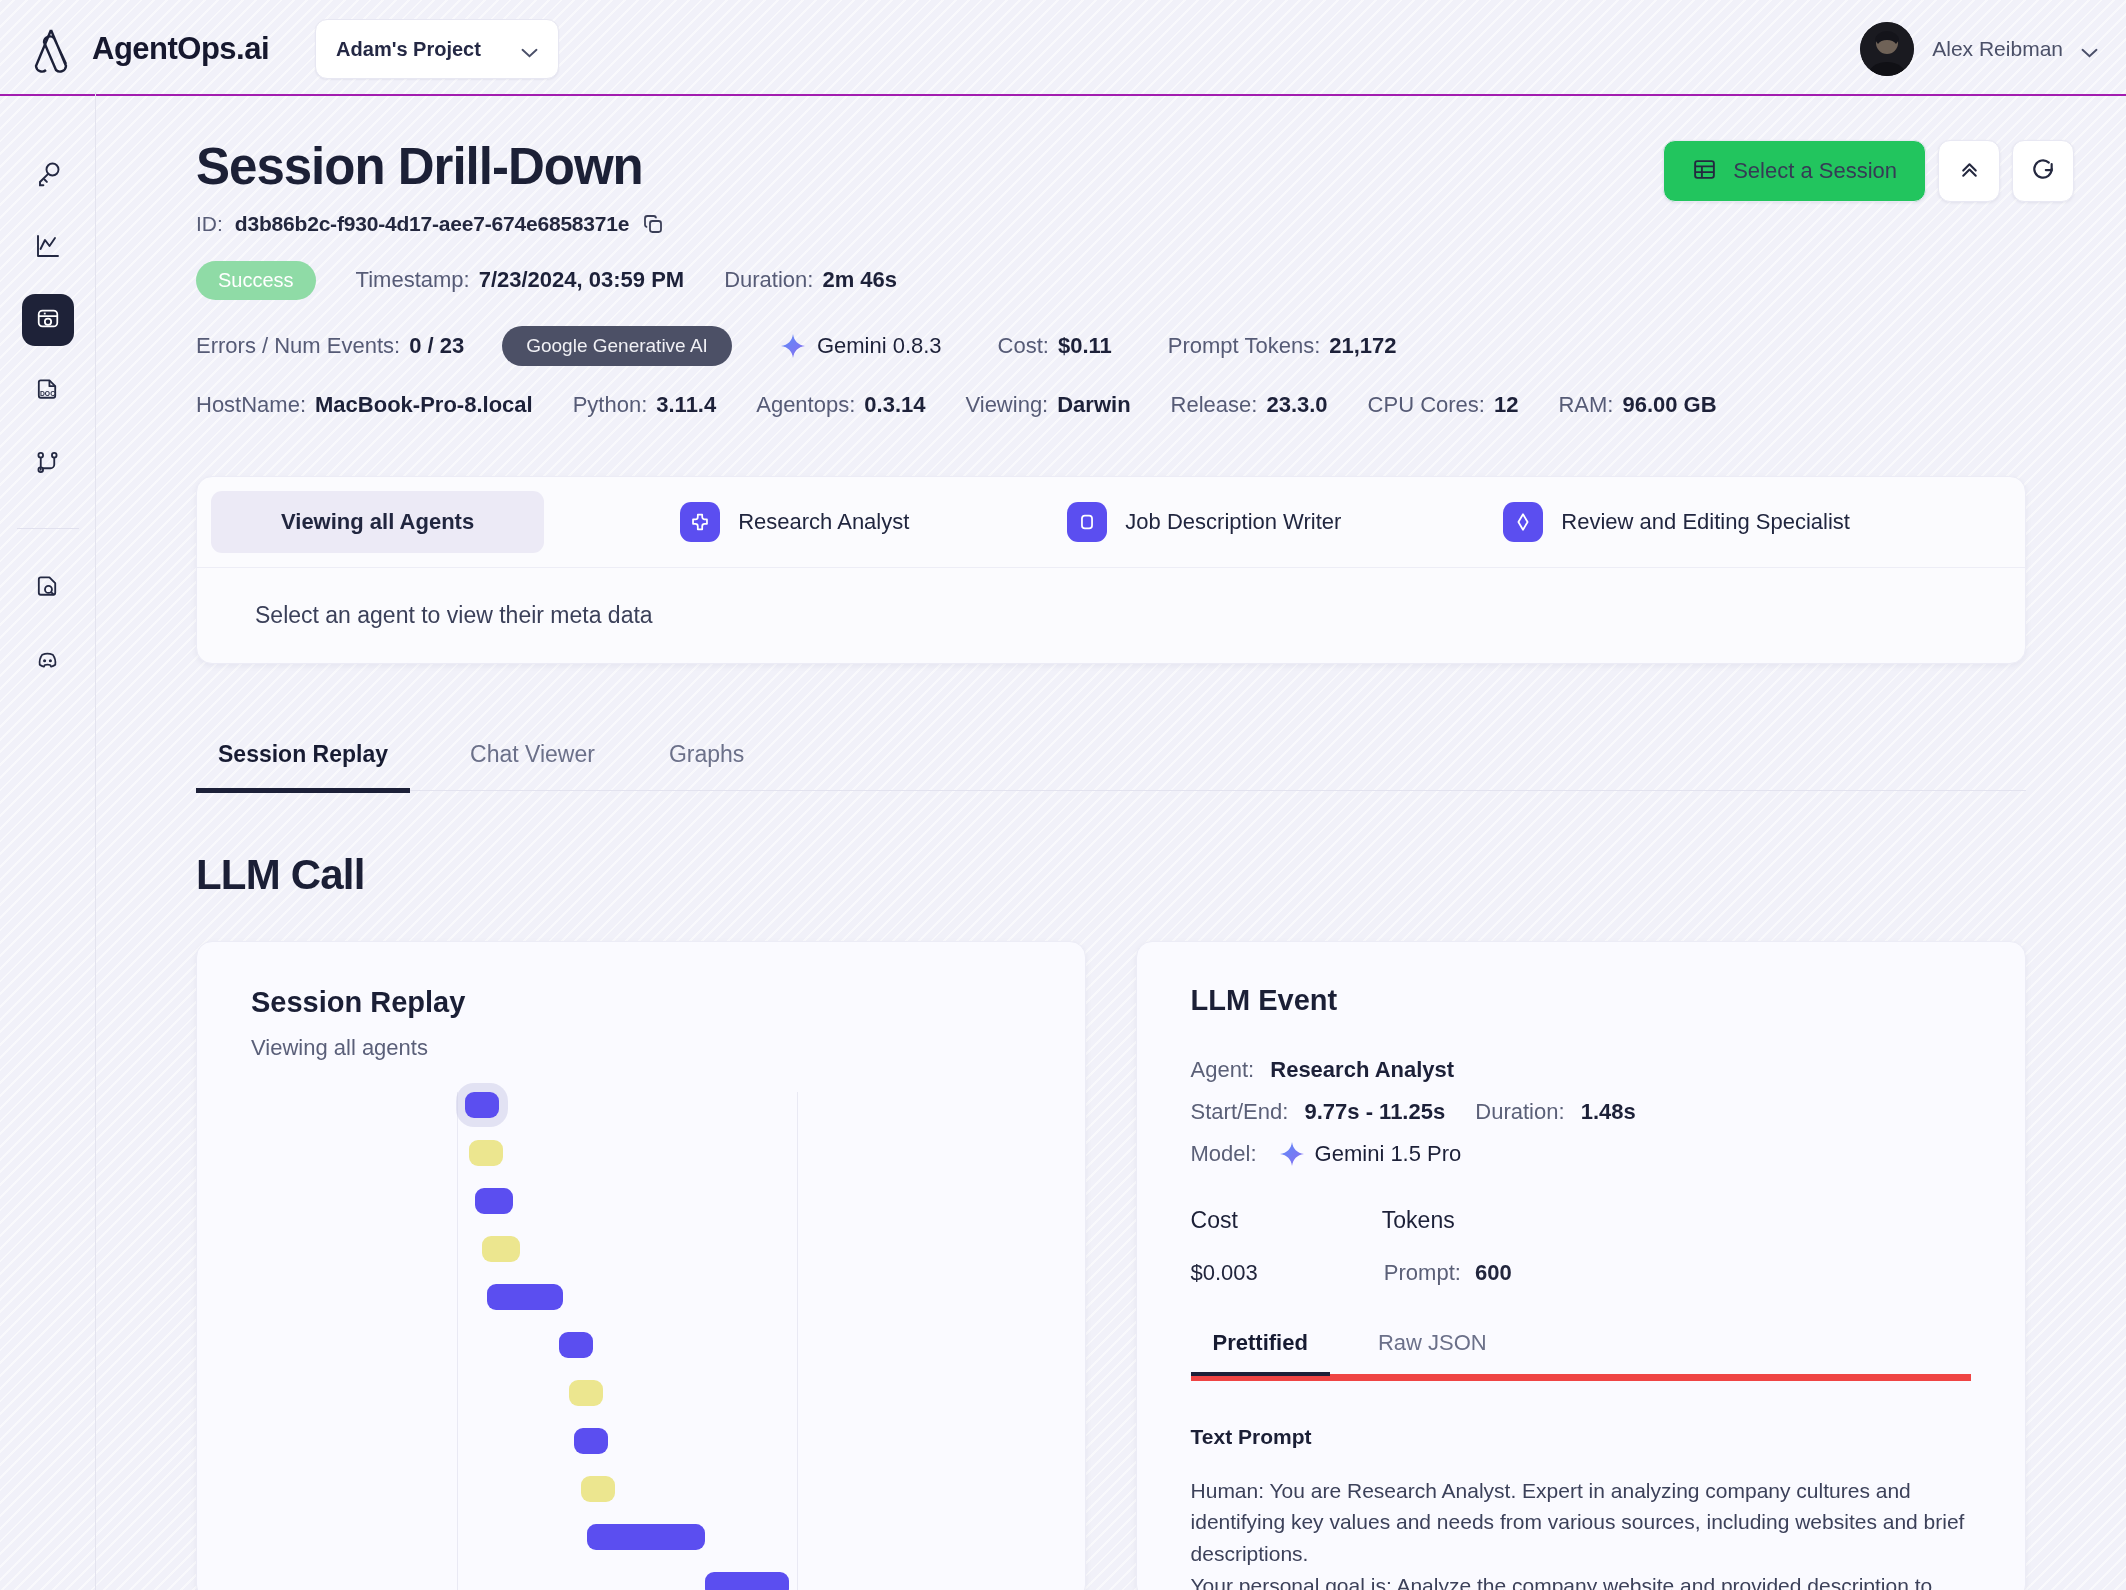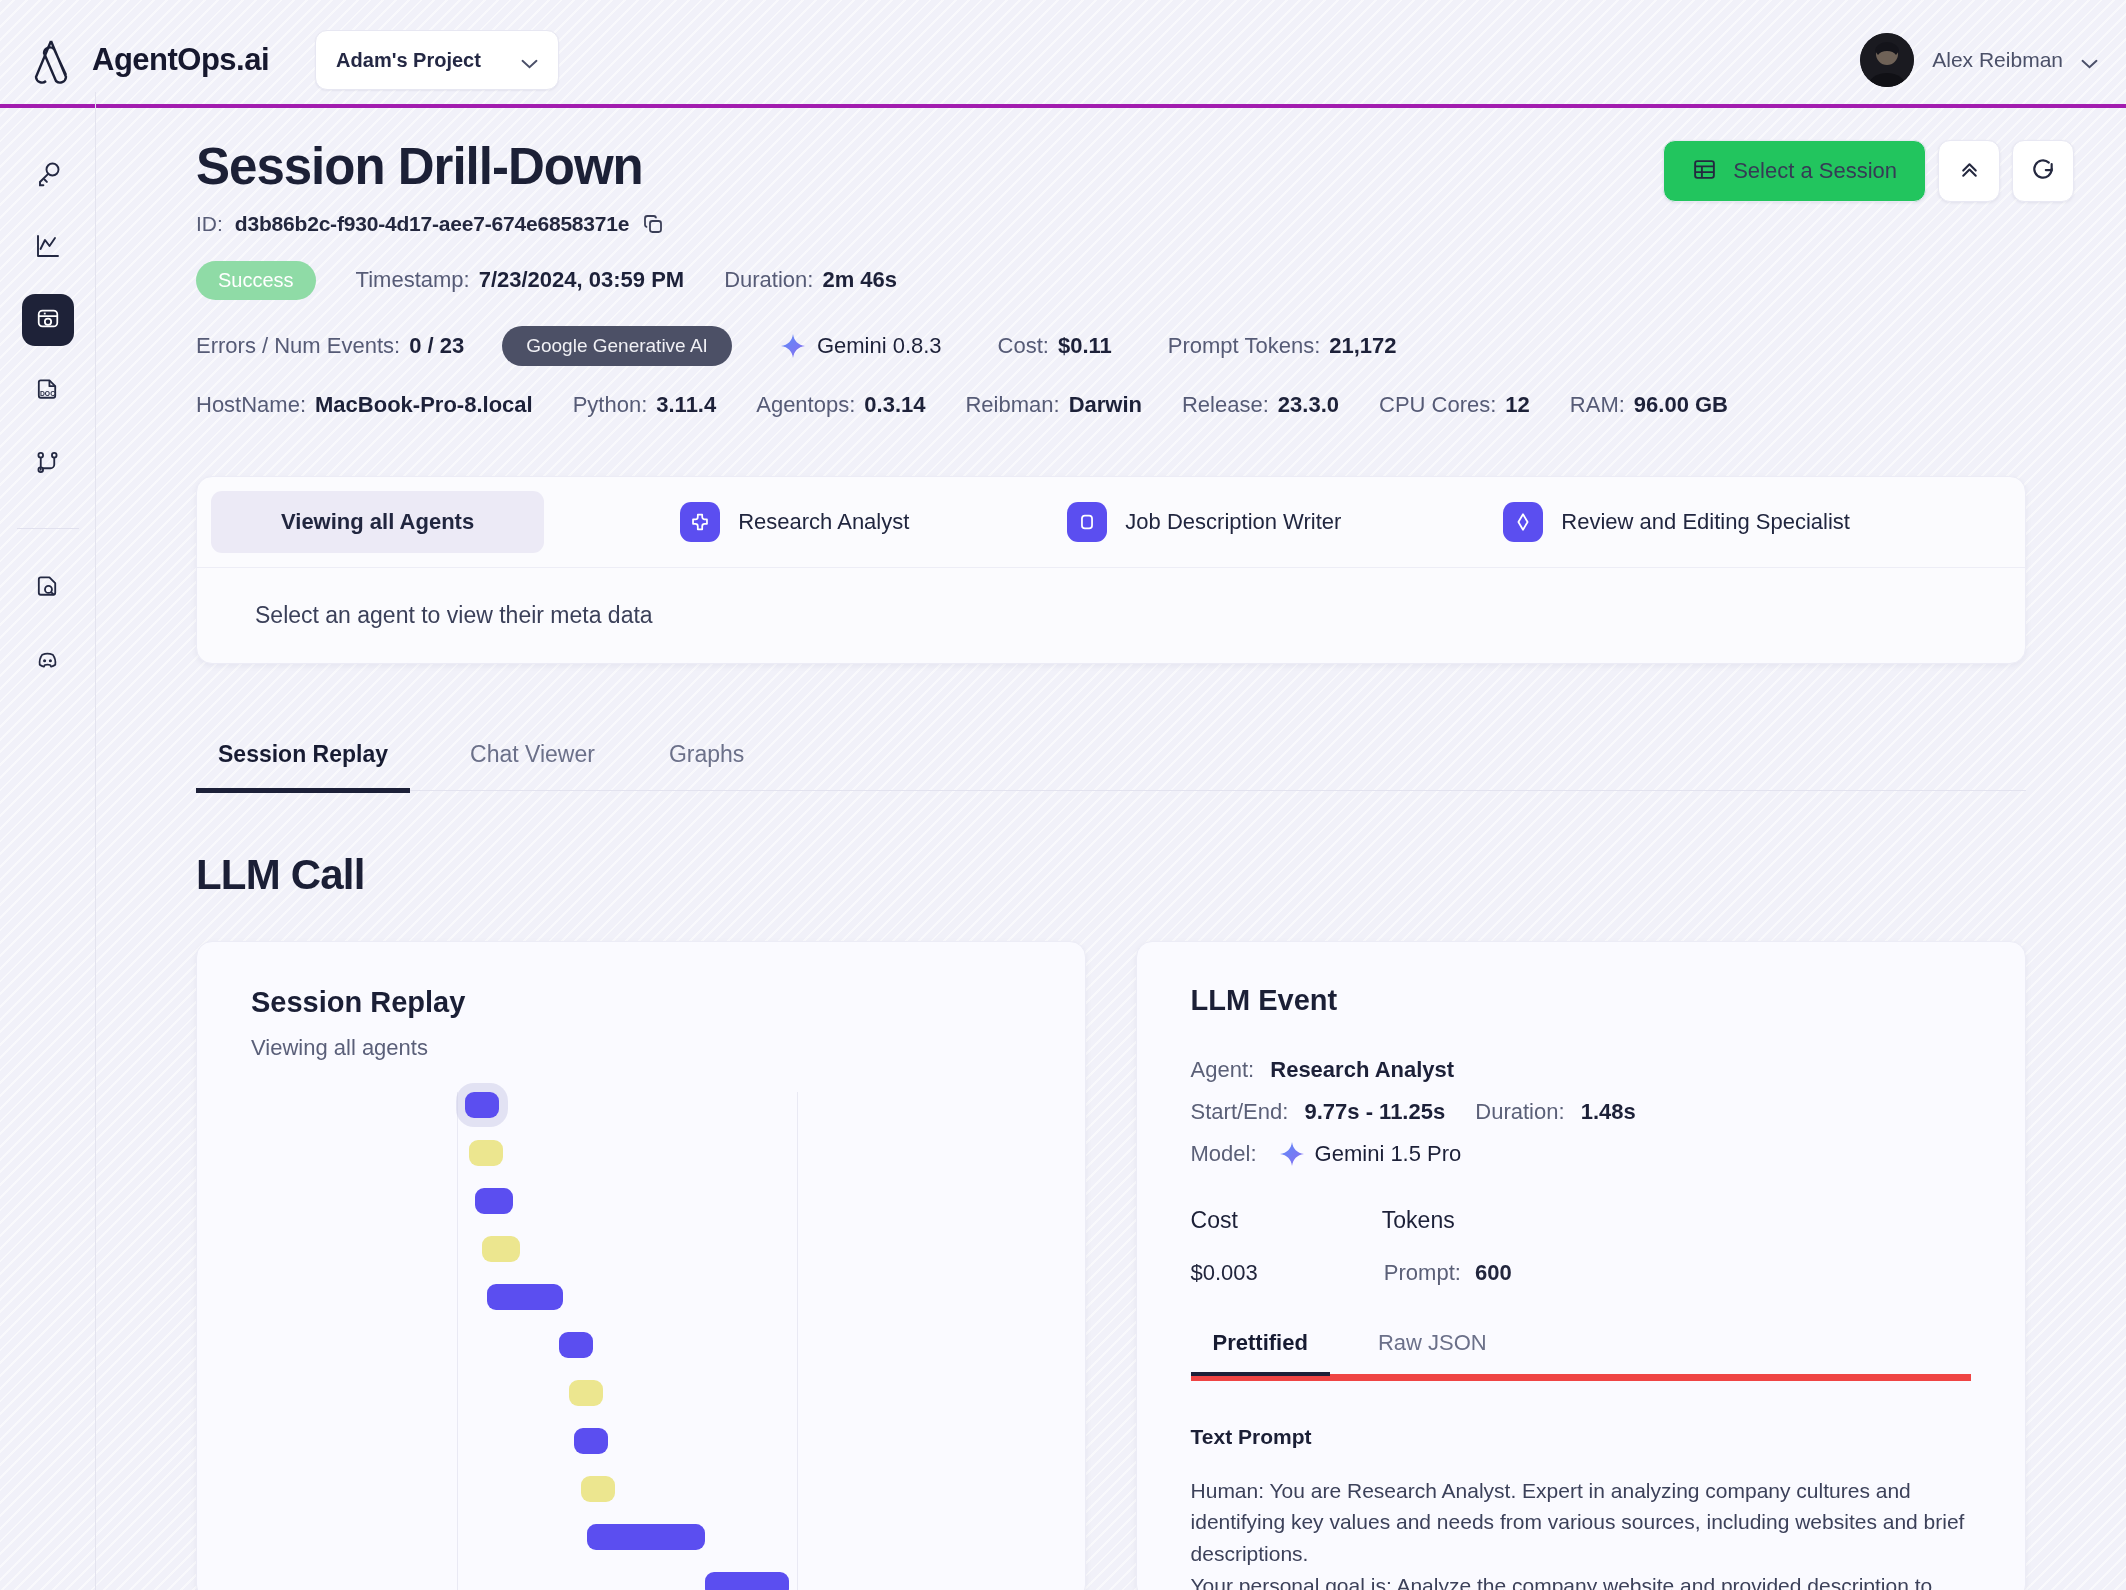--- a/index.html
+++ b/index.html
@@ -16,23 +16,23 @@
       rgba(255,255,255,0.55) 0px,
       rgba(255,255,255,0.55) 2px,
       rgba(0,0,0,0) 2px,
       rgba(0,0,0,0) 9px
     );
     color: #1f2340;
   }
 
   
   .topbar {
-    position: absolute; top: 16px; left: 0; width: 2126px; height: 92px;
+    position: absolute; top: 4px; left: 0; width: 2126px; height: 92px;
     display: flex; align-items: center;
-    border-bottom: 4px solid #a21caf;
+    border-bottom: 2px solid #a21caf;
   }
   .brand { display: flex; align-items: center; margin-left: 26px; }
   .brand-logo { width: 50px; height: 50px; }
   .brand-name {
     margin-left: 16px; font-size: 31px; font-weight: 700;
     letter-spacing: -0.5px; color: #16182e;
   }
   .project-select {
     margin-left: 46px; width: 244px; height: 60px;
     background: #ffffff; border: 1px solid #e7e7f2; border-radius: 12px;
@@ -376,21 +376,21 @@
       <span class="m-value">21,172</span>
     </div>
 
     <div class="meta-row r3">
       <span class="m-label">HostName:</span>
       <span class="m-value">MacBook-Pro-8.local</span>
       <span class="m-label gap-lg">Python:</span>
       <span class="m-value">3.11.4</span>
       <span class="m-label gap-lg">Agentops:</span>
       <span class="m-value">0.3.14</span>
-      <span class="m-label gap-lg">Reibman:</span>
+      <span class="m-label gap-lg">Viewing:</span>
       <span class="m-value">Darwin</span>
       <span class="m-label gap-lg">Release:</span>
       <span class="m-value">23.3.0</span>
       <span class="m-label gap-lg">CPU Cores:</span>
       <span class="m-value">12</span>
       <span class="m-label gap-lg">RAM:</span>
       <span class="m-value">96.00 GB</span>
     </div>
   </div>
 

